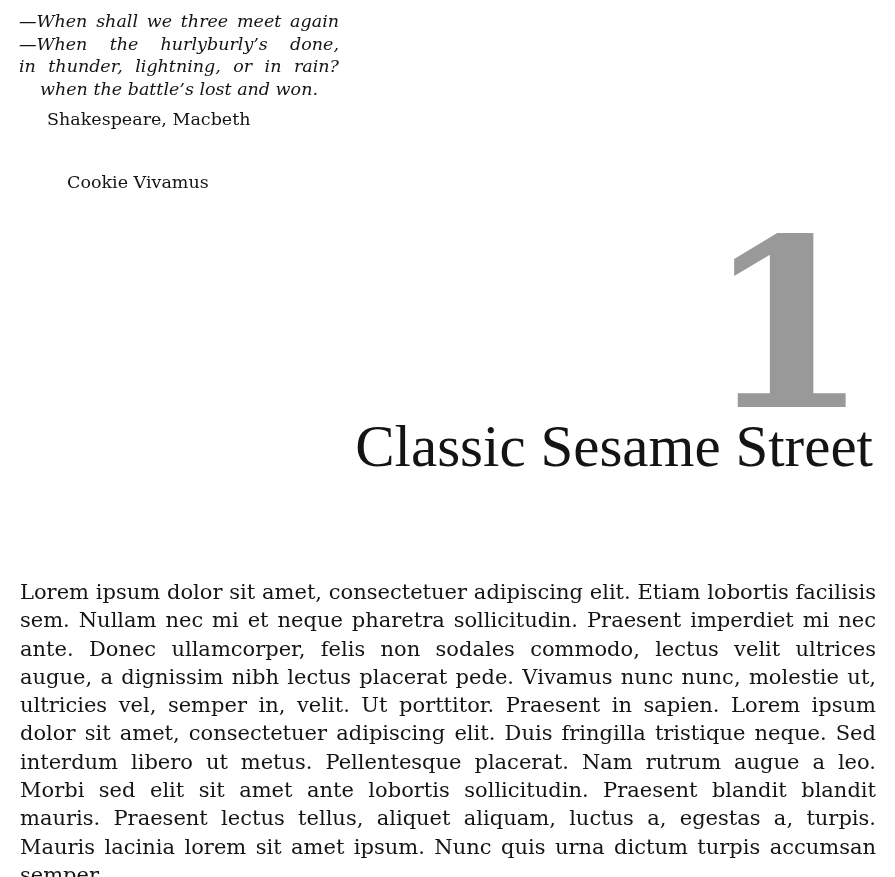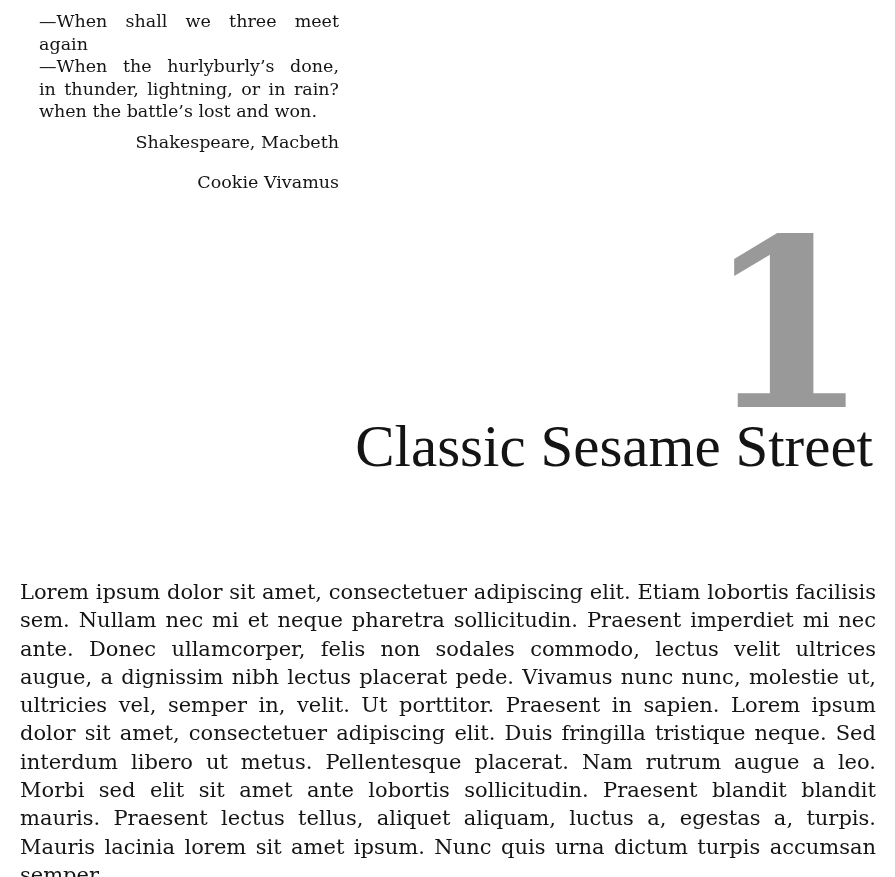--- a/index.html
+++ b/index.html
@@ -20,35 +20,35 @@
 
   
   .epigraph {
     position: absolute;
     left: 19px;
     width: 320px;
   }
   .epigraph-one { top: 10px; }
   .epigraph-two { top: 163px; }
   .ep-quote {
+    font-style: italic;
     font-size: 17.5px;
     line-height: 22.6px;
-    margin-left: 20px;
   }
-  .ep-line { text-align: left; }
+  .ep-line { text-align: center; }
   .ep-line.just {
     text-align: justify;
     text-align-last: justify;
   }
   .ep-source {
     font-style: normal;
     font-size: 17.5px;
     line-height: 22.6px;
     margin-top: 8px;
-    text-align: right;
+    text-align: left;
   }
   .ep-source.src1 { margin-left: 28px; }
   .ep-source.src2 { margin-left: 48px; }
 
   
   .chapter-number {
     position: absolute;
     top: 207px;
     right: 26px;
     font-family: "DejaVu Serif", serif;

